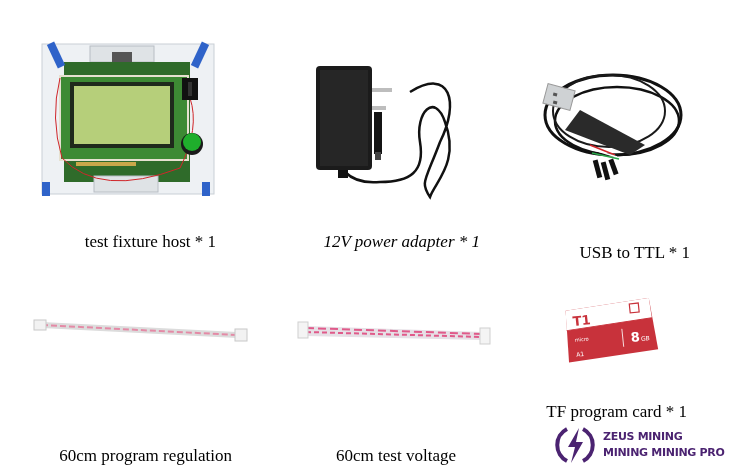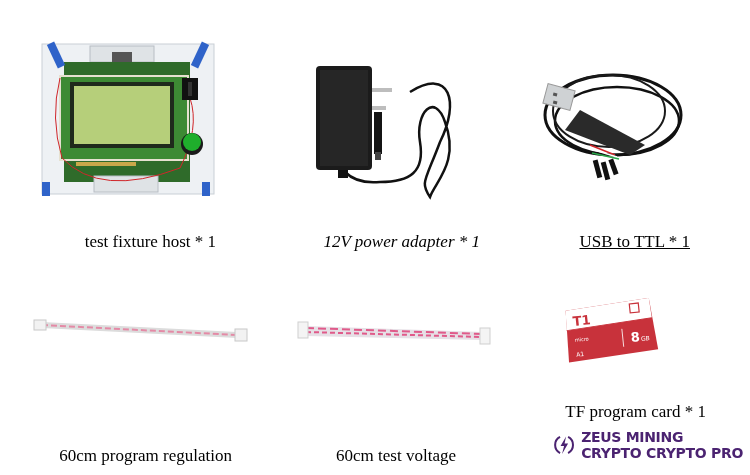--- a/index.html
+++ b/index.html
@@ -31,21 +31,21 @@
       top: 420px;
       width: 190px;
       height: 50px;
       display: flex;
       align-items: center;
     }
     .logo-text {
       font-family: "DejaVu Sans", sans-serif;
       font-weight: bold;
       color: #4b2371;
-      font-size: 14px;
+      font-size: 11px;
       line-height: 16px;
       letter-spacing: -0.3px;
       margin-left: 6px;
       white-space: nowrap;
     }
   </style>
 </head>
 <body>
 
 <div class="item-img" style="left:40px;top:38px;width:176px;height:158px;">
@@ -106,21 +106,21 @@
     <rect x="18" y="28" width="4" height="3" fill="#555" transform="rotate(15 20 30)"></rect>
     <rect x="18" y="36" width="4" height="3" fill="#555" transform="rotate(15 20 38)"></rect>
     <path d="M 55 80 L 80 90" stroke="#d0262a" stroke-width="1.5"></path>
     <path d="M 56 84 L 82 92" stroke="#fff" stroke-width="1.5"></path>
     <path d="M 57 88 L 84 94" stroke="#2aa84a" stroke-width="1.5"></path>
     <rect x="60" y="95" width="5" height="18" fill="#111" transform="rotate(-15 62 104)"></rect>
     <rect x="68" y="97" width="5" height="18" fill="#111" transform="rotate(-15 70 106)"></rect>
     <rect x="76" y="94" width="5" height="16" fill="#111" transform="rotate(-20 78 102)"></rect>
   </svg>
 </div>
-<div class="caption" style="left:540px;top:231px;width:150px;text-decoration:underline;">USB to TTL * 1</div>
+<div class="caption" style="left:540px;top:242px;width:150px;">USB to TTL * 1</div>
 
 <div class="item-img" style="left:32px;top:315px;width:216px;height:30px;">
   <svg width="216" height="30" viewBox="0 0 216 30">
     <line x1="10" y1="10" x2="205" y2="20" stroke="#dcdcdc" stroke-width="6"></line>
     <line x1="10" y1="10" x2="205" y2="20" stroke="#e48aa6" stroke-width="2" stroke-dasharray="6 3"></line>
     <rect x="2" y="5" width="12" height="10" fill="#f2f2f2" stroke="#c8c8c8"></rect>
     <rect x="203" y="14" width="12" height="12" fill="#f2f2f2" stroke="#c8c8c8"></rect>
   </svg>
 </div>
 <div class="caption" style="left:22px;top:403px;width:210px;line-height:21px;">
@@ -151,25 +151,25 @@
       <text x="14" y="24" font-family="DejaVu Sans, sans-serif" font-weight="bold" font-size="13" fill="#c8323b">T1</text>
       <rect x="72" y="8" width="9" height="9" fill="none" stroke="#c8323b" stroke-width="1.2"></rect>
       <text x="70" y="46" font-family="DejaVu Sans, sans-serif" font-weight="bold" font-size="13" fill="#ffffff">8</text>
       <text x="80" y="46" font-family="DejaVu Sans, sans-serif" font-size="6" fill="#ffffff">GB</text>
       <text x="14" y="40" font-family="DejaVu Sans, sans-serif" font-size="5" fill="#ffffff">micro</text>
       <text x="14" y="55" font-family="DejaVu Sans, sans-serif" font-size="6" fill="#ffffff">A1</text>
       <line x1="62" y1="32" x2="62" y2="50" stroke="#ffffff" stroke-width="0.8"></line>
     </g>
   </svg>
 </div>
-<div class="caption" style="left:526px;top:401px;width:180px;">TF program card * 1</div>
+<div class="caption" style="left:507px;top:401px;width:180px;">TF program card * 1</div>
 
 <div class="logo">
   <svg width="44" height="44" viewBox="0 0 44 44">
     <path d="M 14 6 A 18 18 0 0 0 14 38" fill="none" stroke="#4b2371" stroke-width="4"></path>
     <path d="M 30 6 A 18 18 0 0 1 30 38" fill="none" stroke="#4b2371" stroke-width="4"></path>
     <path d="M 26 5 L 15 24 L 22 24 L 18 40 L 30 19 L 23 19 Z" fill="#4b2371"></path>
   </svg>
   <div class="logo-text">
     <div>ZEUS MINING</div>
-    <div>CRYPTO CRYPTO PRO</div>
+    <div>MINING MINING PRO</div>
   </div>
 </div>
 
 </body></html>

